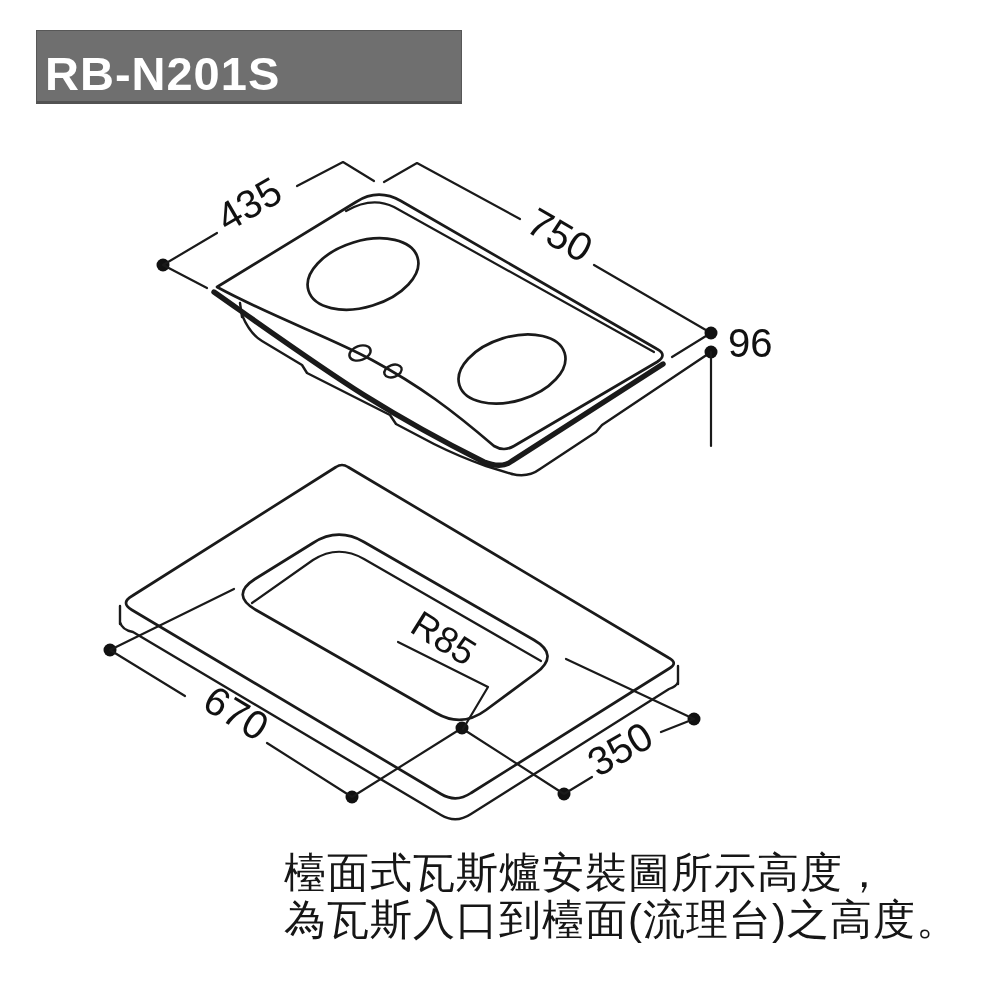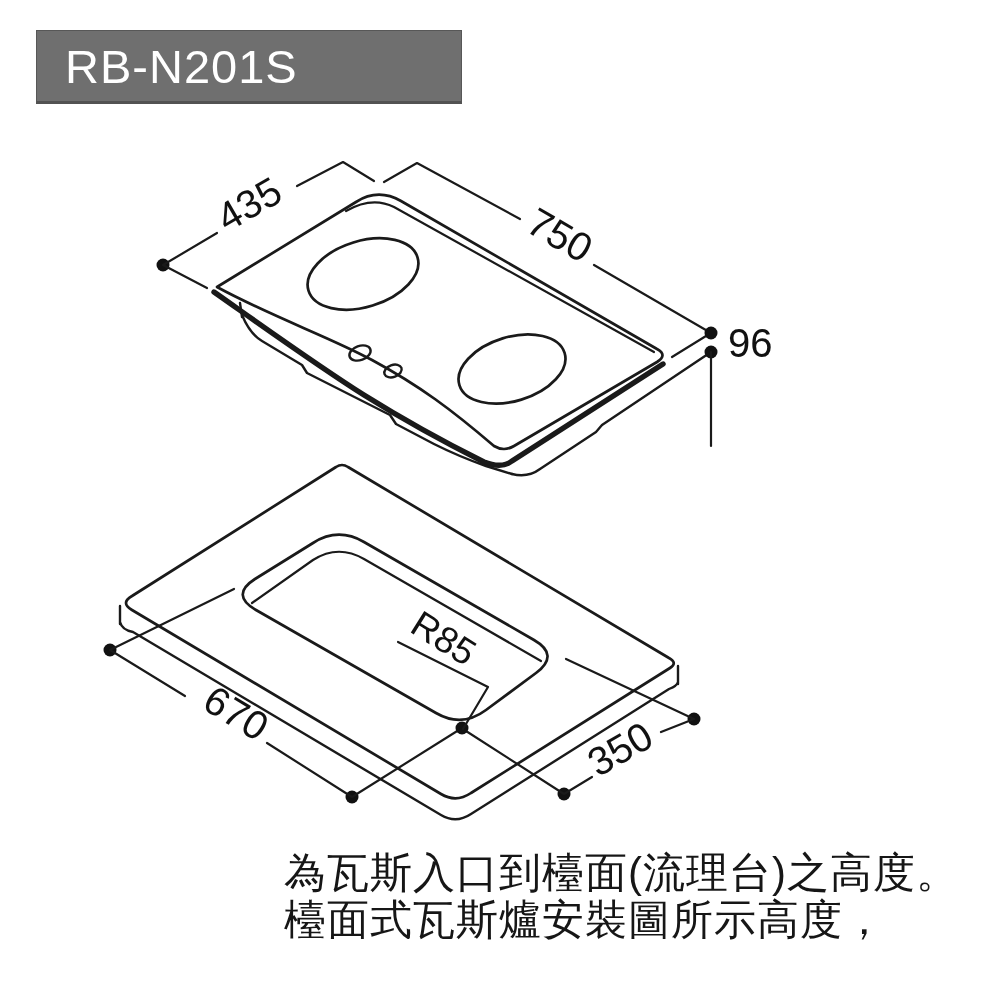--- a/index.html
+++ b/index.html
@@ -1,21 +1,21 @@
 <!DOCTYPE html>
 <html><head>
 <meta charset="utf-8">
 <style>
   html,body{margin:0;padding:0;background:#ffffff;}
   #page{position:relative;width:1000px;height:1000px;background:#ffffff;overflow:hidden;
         font-family:"Liberation Sans",sans-serif;}
   #model-badge{position:absolute;left:36px;top:30px;width:426px;height:74px;
         box-sizing:border-box;border:1px solid #575757;border-bottom:3px solid #525252;
-        display:flex;align-items:center;padding-left:28px;
-        font-size:47px;font-weight:normal;letter-spacing:1px;}
+        display:flex;align-items:flex-end;padding-left:8px;
+        font-size:47px;font-weight:bold;letter-spacing:1px;}
   #drawing-svg{position:absolute;left:0;top:0;}
   .dim-text{font-size:40px;fill:#111111;font-family:"Liberation Sans",sans-serif;}
   .dim-text-small{font-size:37px;fill:#111111;font-family:"Liberation Sans",sans-serif;}
   #caption{position:absolute;left:284px;top:849px;color:#161616;
         font-size:42px;line-height:47px;letter-spacing:1px;white-space:nowrap;}
 </style>
 </head>
 <body>
 
 <div id="page" style="background: rgb(255, 255, 255);">
@@ -93,17 +93,17 @@
       <path d="M 466,731 L 564,794 M 566,659 L 694,719 M 564,794 L 592,777 M 661,732 L 694,719"></path>
       <text class="dim-text" text-anchor="middle" stroke="none" fill="#111" transform="translate(627,761) rotate(-30)">350</text>
 
       <circle cx="462" cy="728" r="6.5" fill="#111" stroke="none"></circle>
       <path d="M 398,642 L 488,687 L 463,729"></path>
       <text class="dim-text-small" text-anchor="middle" stroke="none" fill="#111" transform="translate(437,649) rotate(32)">R85</text>
     </g>
   </svg>
 
   <div id="caption">
+    <div>檯面式瓦斯爐安裝圖所示高度，</div>
     <div>為瓦斯入口到檯面(流理台)之高度。</div>
-    <div>檯面式瓦斯爐安裝圖所示高度，</div>
   </div>
 
 </div>
 
 </body></html>

